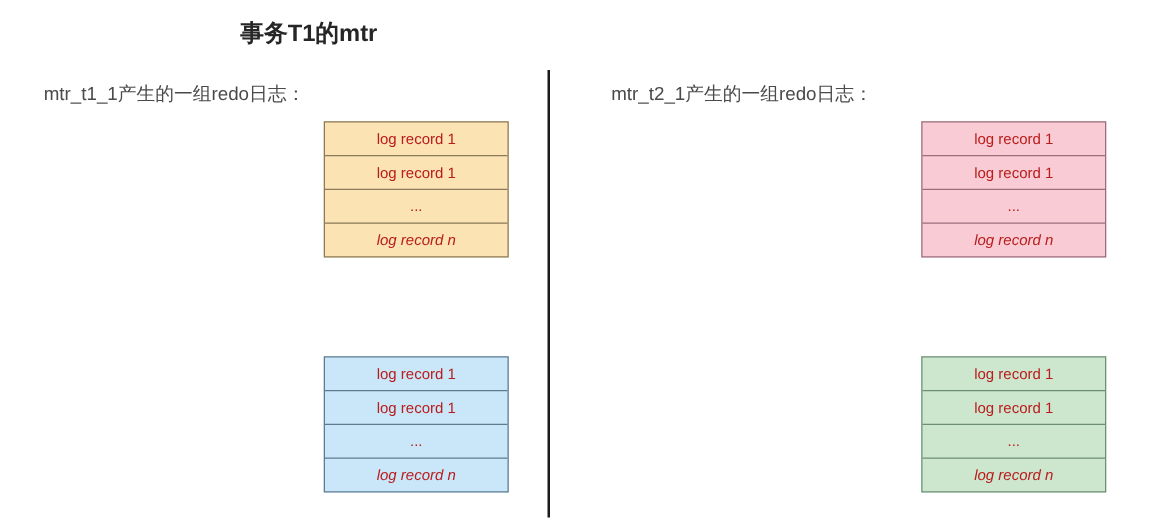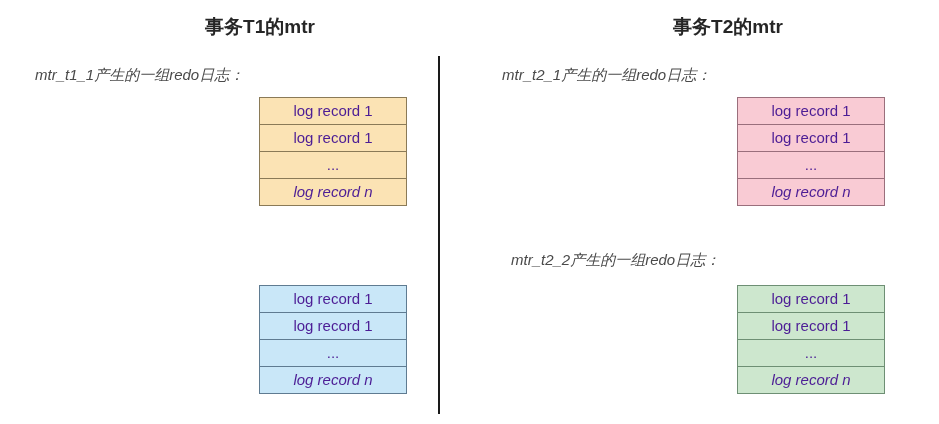--- a/index.html
+++ b/index.html
@@ -4,51 +4,50 @@
 <style>
   html,body{margin:0;padding:0;background:#ffffff;}
   .canvas{
     position:relative;width:939px;height:424px;background:#ffffff;
     font-family:"Liberation Sans","DejaVu Sans",sans-serif;overflow:hidden;
   }
   .col-title{
     position:absolute;transform:translateX(-50%);
     font-size:19px;font-weight:bold;color:#262626;white-space:nowrap;
   }
-  .t1{left:260px;top:14px;}
+  .t1{left:247px;top:14px;}
   .t2{left:728px;top:14px;}
   .divider{position:absolute;left:438px;top:56px;width:2px;height:358px;}
   .group-label{
-    position:absolute;font-size:15px;color:#4a4a4a;white-space:nowrap;font-style:italic;
+    position:absolute;font-size:15px;color:#4a4a4a;white-space:nowrap;
   }
   .l1{left:35px;top:66px;}
   .l2{left:35px;top:251px;}
-  .l3{left:502px;top:66px;}
+  .l3{left:489px;top:66px;}
   .l4{left:511px;top:251px;}
   .log-table{
     position:absolute;width:148px;border:1px solid;box-sizing:border-box;
   }
   .tb1{left:259px;top:97px;}
   .tb2{left:259px;top:285px;}
   .tb3{left:737px;top:97px;}
   .tb4{left:737px;top:285px;}
   .cell{
     height:26px;line-height:26px;text-align:center;
-    font-size:15px;color:#4c1d95;
+    font-size:12px;color:#b91c1c;
     border-bottom:1px solid;border-color:inherit;
   }
   .cell:last-child{border-bottom:none;font-style:italic;}
 </style>
 </head>
 <body>
 
 <div class="canvas">
 
   <div class="col-title t1">事务T1的mtr</div>
-  <div class="col-title t2">事务T2的mtr</div>
 
   <div class="divider" style="background-color: rgb(26, 26, 26);"></div>
 
   <div class="group-label l1">mtr_t1_1产生的一组redo日志：</div>
   <div class="log-table tb1" style="background-color: rgb(251, 227, 180); border-color: rgb(138, 122, 87);">
     <div class="cell">log record 1</div>
     <div class="cell">log record 1</div>
     <div class="cell">...</div>
     <div class="cell">log record n</div>
   </div>
@@ -61,21 +60,20 @@
   </div>
 
   <div class="group-label l3">mtr_t2_1产生的一组redo日志：</div>
   <div class="log-table tb3" style="background-color: rgb(249, 203, 212); border-color: rgb(154, 111, 124);">
     <div class="cell">log record 1</div>
     <div class="cell">log record 1</div>
     <div class="cell">...</div>
     <div class="cell">log record n</div>
   </div>
 
-  <div class="group-label l4">mtr_t2_2产生的一组redo日志：</div>
   <div class="log-table tb4" style="background-color: rgb(205, 231, 206); border-color: rgb(110, 143, 116);">
     <div class="cell">log record 1</div>
     <div class="cell">log record 1</div>
     <div class="cell">...</div>
     <div class="cell">log record n</div>
   </div>
 
 </div>
 
 </body></html>

